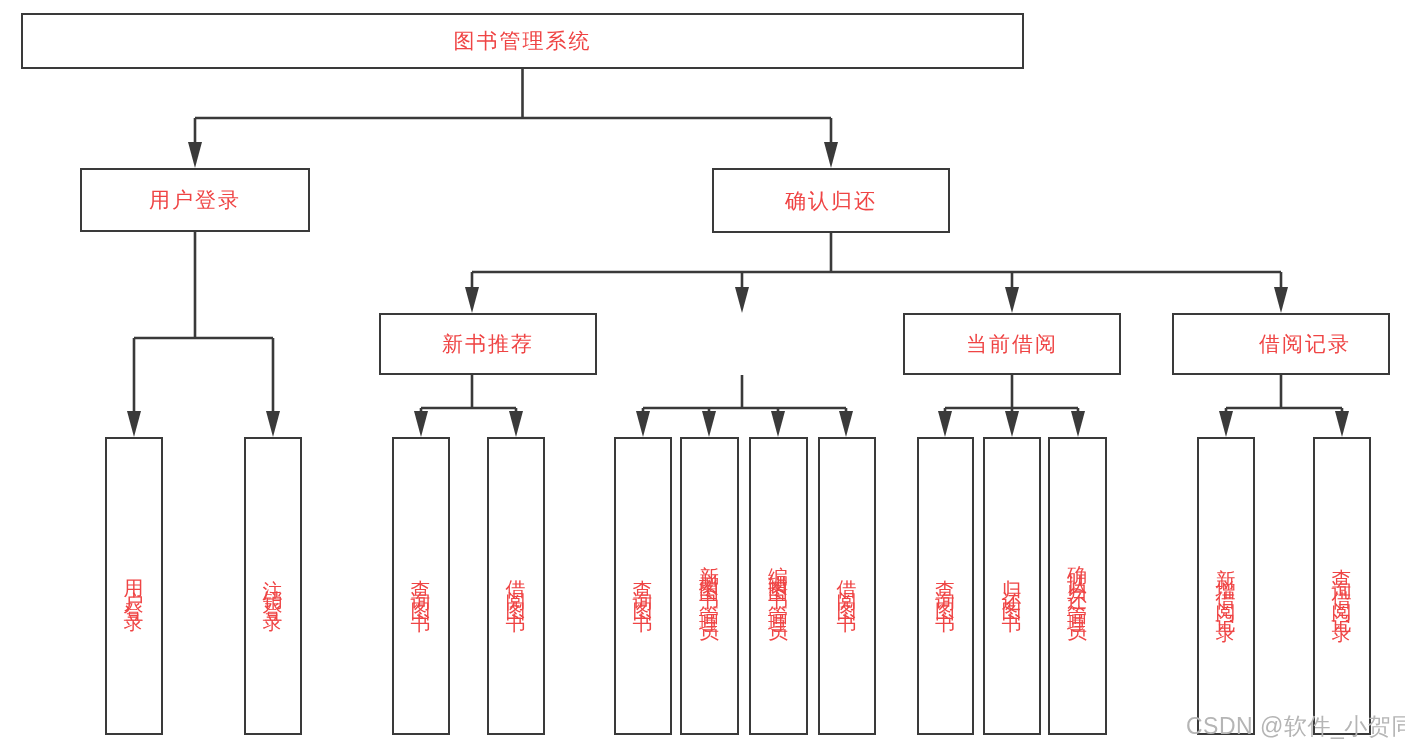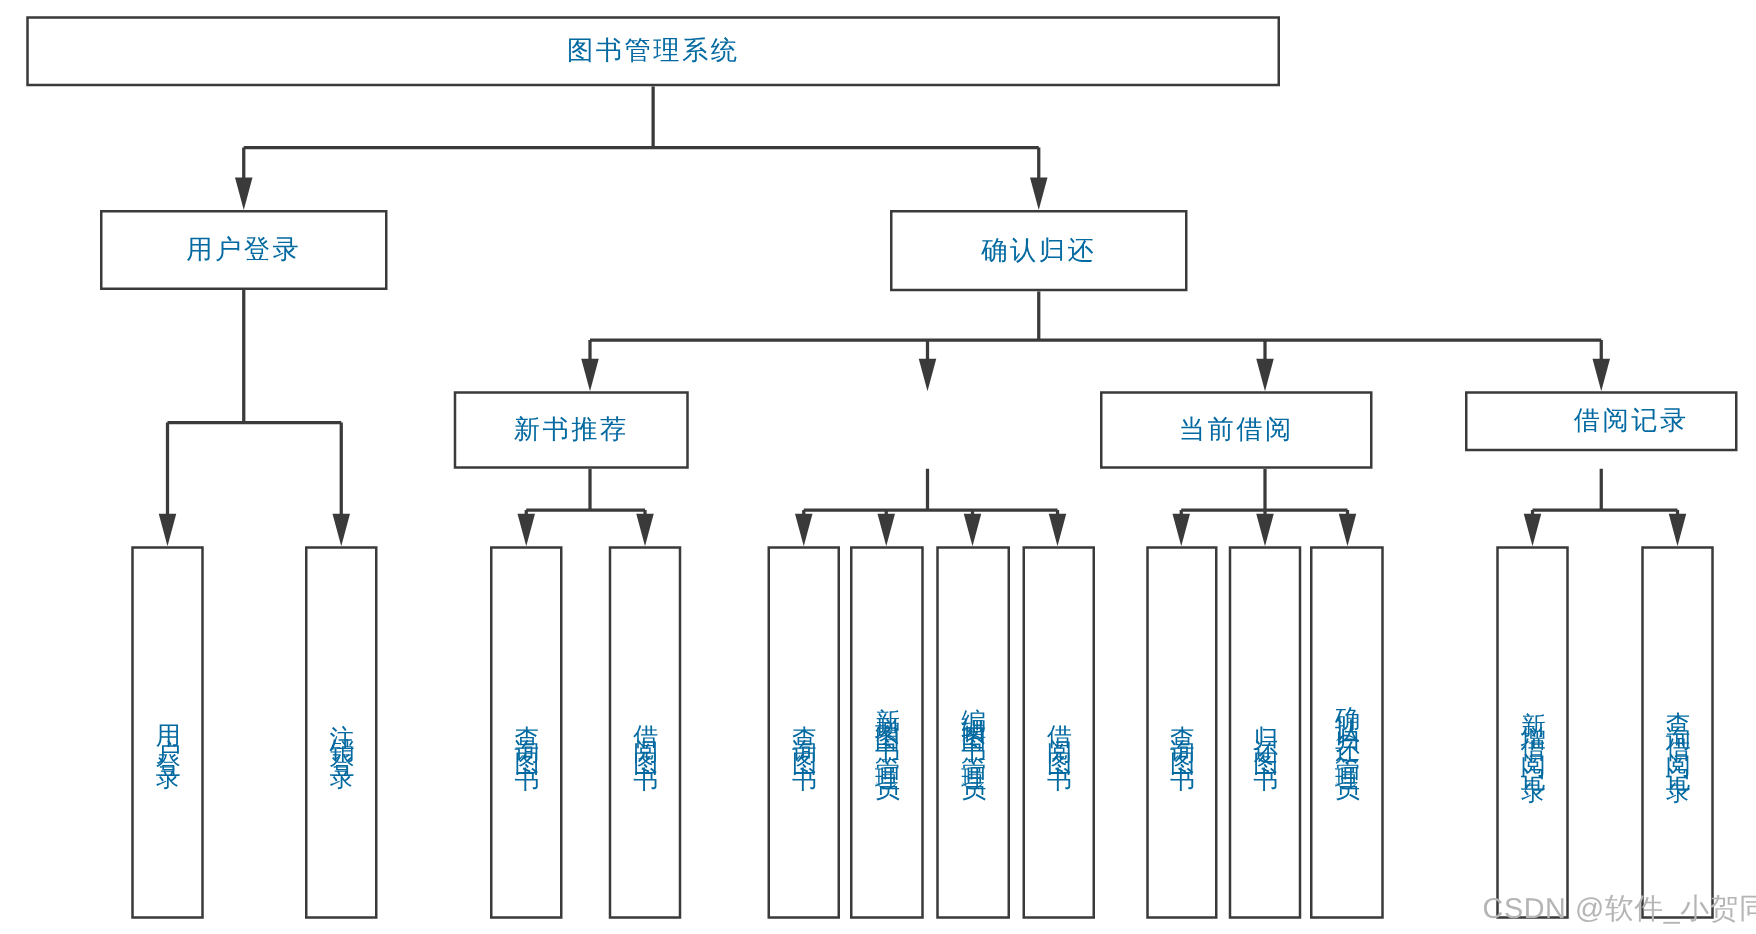--- a/index.html
+++ b/index.html
@@ -18,21 +18,21 @@
     pointer-events: none;
   }
   .node {
     position: absolute;
     box-sizing: border-box;
     background: #ffffff;
     border: 2.6px solid #3a3a3a;
     display: flex;
     align-items: center;
     justify-content: center;
-    color: #0369a1;
+    color: #ef4444;
     font-size: 21px;
     letter-spacing: 2px;
     text-align: center;
     line-height: 1.2;
   }
   .node.leaf { font-size: 20px; letter-spacing: 0; }
   .v-label {
     writing-mode: vertical-rl;
     text-orientation: mixed;
     letter-spacing: 11px;
@@ -97,27 +97,27 @@
     <span>图书管理系统</span>
   </div>
 
   <div class="node" style="left:80px; top:168px; width:230px; height:64px;">
     <span>用户登录</span>
   </div>
   <div class="node" style="left:712px; top:168px; width:238px; height:65px;">
     <span>确认归还</span>
   </div>
 
-  <div class="node" style="left:363px; top:313px; width:188px; height:62px;">
+  <div class="node" style="left:379px; top:313px; width:218px; height:62px;">
     <span>新书推荐</span>
   </div>
-  <div class="node" style="left:880px; top:313px; width:218px; height:62px;">
+  <div class="node" style="left:903px; top:313px; width:218px; height:62px;">
     <span>当前借阅</span>
   </div>
-  <div class="node" style="left:1172px; top:313px; width:218px; height:48px;padding-left:48px;">
+  <div class="node" style="left:1172px; top:313px; width:218px; height:62px;padding-left:48px;">
     <span>借阅记录</span>
   </div>
 
   <div class="node leaf" style="left:105px; top:437px; width:58px; height:298px;">
     <span class="v-label">用户登录</span>
   </div>
   <div class="node leaf" style="left:244px; top:437px; width:58px; height:298px;">
     <span class="v-label">注销登录</span>
   </div>
 

